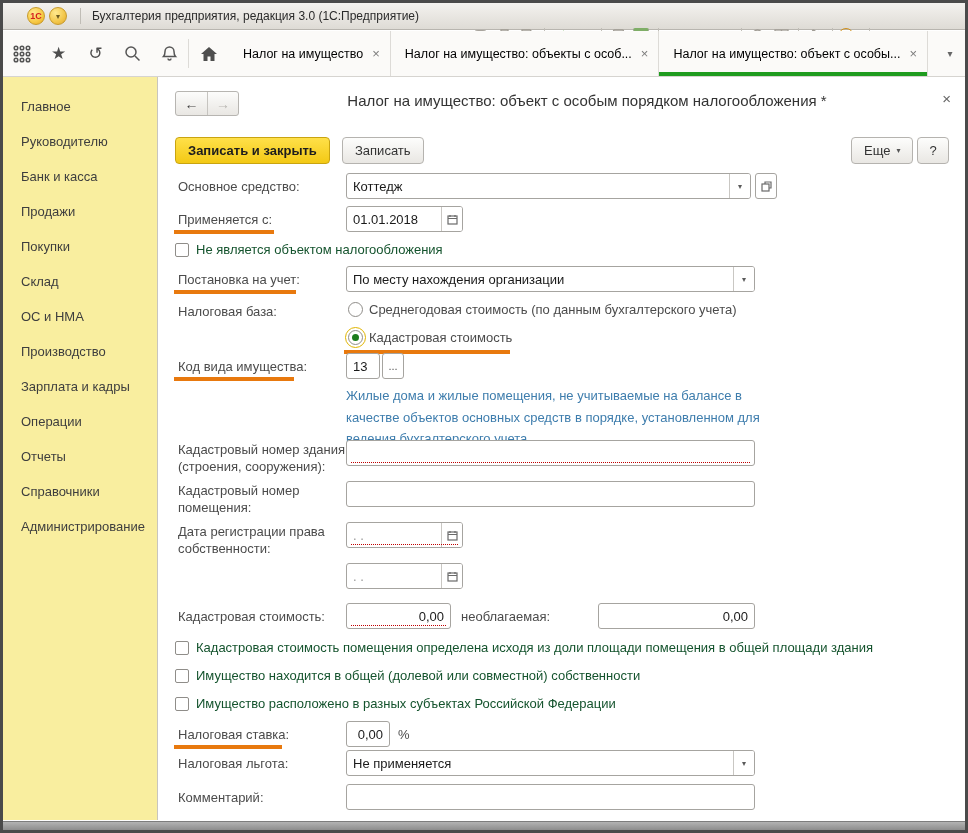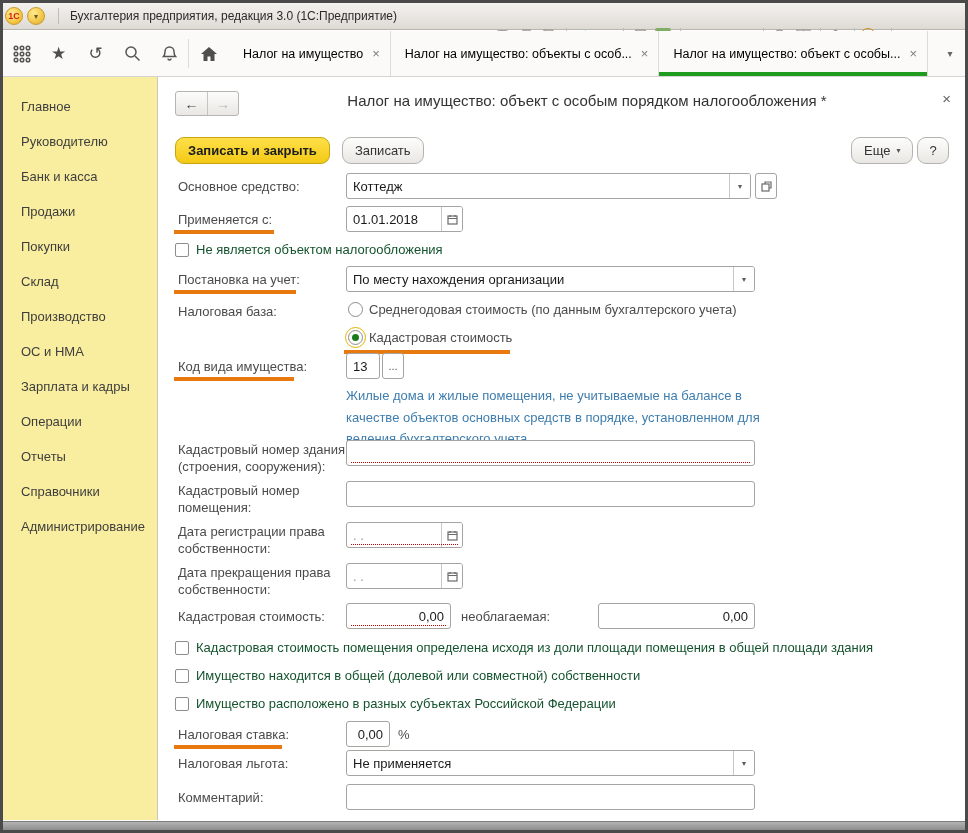--- a/index.html
+++ b/index.html
@@ -4,21 +4,21 @@
 <style>
   * { margin:0; padding:0; box-sizing:border-box; }
   html,body { width:968px; height:833px; }
   body { font-family:"Liberation Sans","DejaVu Sans",sans-serif; background:#9a9a9a; }
   .app { position:relative; width:968px; height:833px; background:#fff;
          border:3px solid #4a4a4a; overflow:hidden; }
 
   
   .titlebar { position:absolute; left:0; top:0; right:0; height:27px;
     background:linear-gradient(#f4f2ef,#dedbd5); border-bottom:1px solid #b8b5af;
-    display:flex; align-items:center; padding:0 2px; }
+    display:flex; align-items:center; padding:0 24px; }
   .logo-circle { width:18px; height:18px; border-radius:50%;
     background:radial-gradient(circle at 35% 30%, #ffe98e, #f7c944 60%, #e8a61d);
     border:1px solid #c79a2a; display:flex; align-items:center; justify-content:center;
     font-size:9px; font-weight:bold; color:#d41f1f; margin-right:4px; }
   .menu-circle { width:18px; height:18px; border-radius:50%;
     background:radial-gradient(circle at 35% 30%, #ffe98e, #f2c64a 60%, #e2a62c);
     border:1px solid #c79a2a; color:#6b5a1e; font-size:8px;
     display:flex; align-items:center; justify-content:center; margin-right:8px; }
   .tb-sep { width:1px; height:16px; background:#c0bdb6; margin:0 5px; }
   .win-title { font-size:12px; color:#2a2a2a; margin-left:6px; flex:0 0 auto; }
@@ -69,21 +69,21 @@
 
   .navbtns { position:absolute; left:16px; top:14px; display:flex; border:1px solid #b7b5b1;
     border-radius:3px; overflow:hidden; background:linear-gradient(#fcfcfb,#e9e7e3); }
   .navbtn { width:31px; height:23px; display:flex; align-items:center; justify-content:center;
     font-size:14px; color:#3f3f3f; }
   .navbtn + .navbtn { border-left:1px solid #c6c4c0; color:#b9b7b3; }
   .form-title { position:absolute; left:90px; right:40px; top:15px; text-align:center;
     font-size:15px; color:#333; white-space:nowrap; }
   .form-close { position:absolute; right:14px; top:13px; font-size:15px; color:#666; }
 
-  .btn { position:absolute; height:27px; border:1px solid #b5b3af; border-radius:9px;
+  .btn { position:absolute; height:27px; border:1px solid #b5b3af; border-radius:4px;
     background:linear-gradient(#fdfdfc,#e9e7e3); font-size:13px; color:#333;
     display:flex; align-items:center; justify-content:center; padding:0 12px; }
   .btn-primary { background:linear-gradient(#ffe049,#f3c915); border-color:#c9a410;
     font-weight:bold; color:#1d1d1d; }
   .btn .caret2 { font-size:8px; color:#555; margin-left:6px; }
 
   .fld { position:absolute; height:26px; border:1px solid #a6a4a0; border-radius:3px;
     background:#fff; display:flex; align-items:stretch; overflow:hidden; }
   .fld input { flex:1; min-width:0; border:none; outline:none; background:transparent;
     font-family:"Liberation Sans","DejaVu Sans",sans-serif; font-size:13px; color:#1a1a1a;
@@ -259,22 +259,22 @@
     <div class="tablist-caret">▾</div>
   </div>
 
   <div class="sidebar">
     <div class="side-item">Главное</div>
     <div class="side-item">Руководителю</div>
     <div class="side-item">Банк и касса</div>
     <div class="side-item">Продажи</div>
     <div class="side-item">Покупки</div>
     <div class="side-item">Склад</div>
+    <div class="side-item">ОС и НМА</div>
     <div class="side-item">Производство</div>
-    <div class="side-item">ОС и НМА</div>
     <div class="side-item">Зарплата и кадры</div>
     <div class="side-item">Операции</div>
     <div class="side-item">Отчеты</div>
     <div class="side-item">Справочники</div>
     <div class="side-item">Администрирование</div>
   </div>
 
   <div class="main">
 
     <div class="navbtns">
@@ -362,21 +362,20 @@
     <div class="fld req" style="left:187px; top:445px; width:117px;">
       <input class="muted" value=". ." style="">
       <div class="fseg">
         <svg width="11" height="11" viewBox="0 0 11 11">
             <rect x="1" y="2" width="9" height="8"></rect>
             <path d="M1 4.5h9M3 1v2M8 1v2"></path>
           </svg>
       </div>
     </div>
 
-    <div class="lbl" style="left:19px; top:487px; width:160px; white-space:normal; line-height:17px;">Дата прекращения права собственности:</div>
     <div class="fld" style="left:187px; top:486px; width:117px;">
       <input class="muted" value=". ." style="">
       <div class="fseg">
         <svg width="11" height="11" viewBox="0 0 11 11">
             <rect x="1" y="2" width="9" height="8"></rect>
             <path d="M1 4.5h9M3 1v2M8 1v2"></path>
           </svg>
       </div>
     </div>
 

